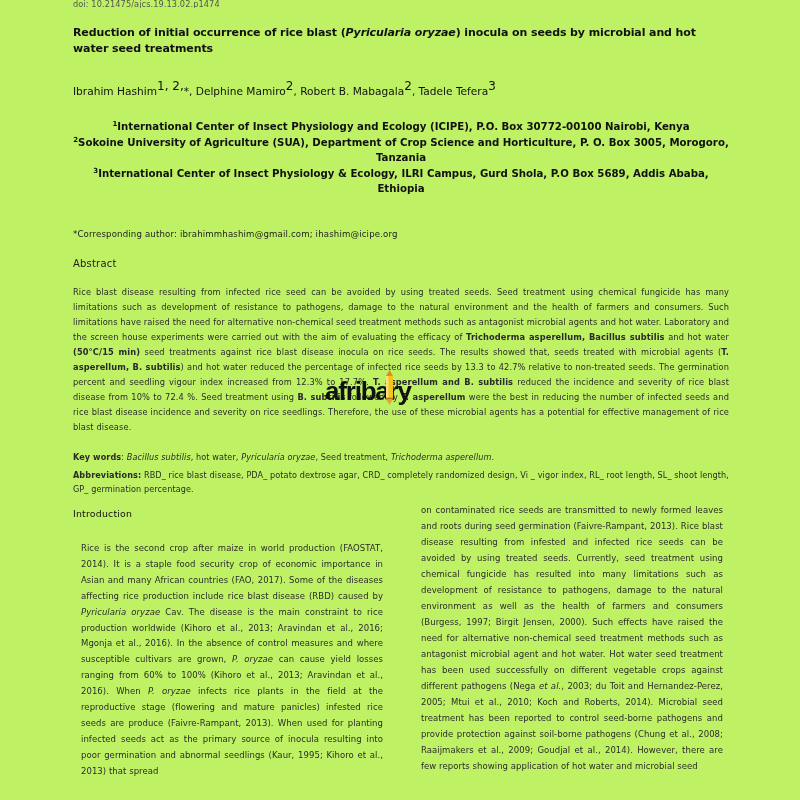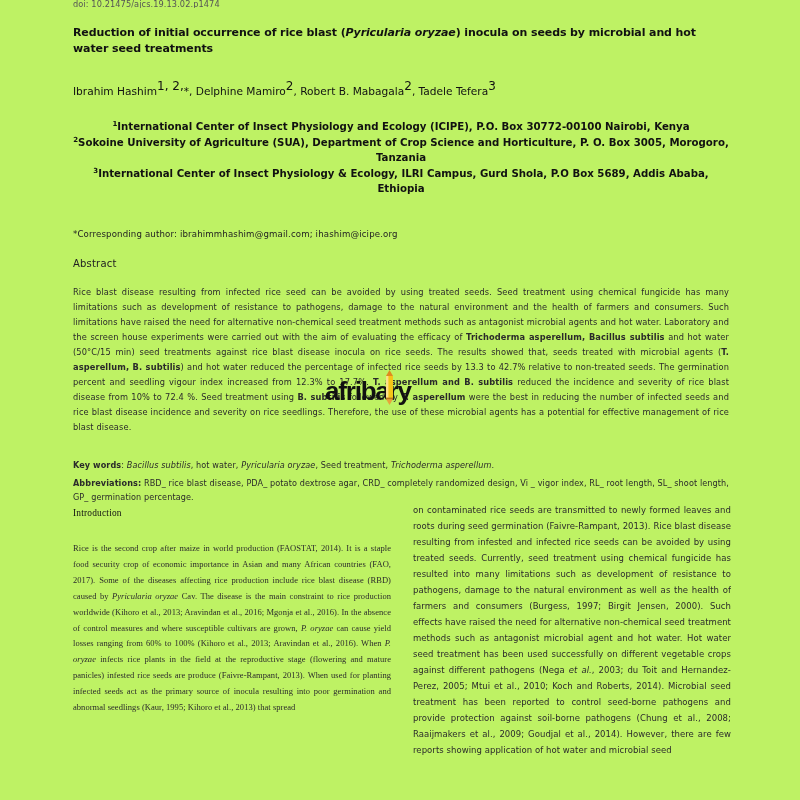--- a/index.html
+++ b/index.html
@@ -81,25 +81,25 @@
   }
 
   .abstract {
     margin-top: 16px;
     font-size: 8.25px;
     line-height: 1.82;
     text-align: justify;
     color: #2a2a2a;
     letter-spacing: 0.12px;
   }
-  .abstract b { font-weight: normal; }
+  .abstract b { font-weight: bold; }
   .abstract .bi { font-weight: bold; }
 
   .kw {
-    margin-top: 23px;
+    margin-top: 15px;
     font-size: 8.1px;
     line-height: 1.85;
     color: #2a2a2a;
     text-align: justify;
     letter-spacing: 0.1px;
   }
   .kw b { font-weight: bold; }
   .kw i { font-style: italic; }
   .kw-block { margin-top: 3px; }
 
@@ -116,31 +116,31 @@
     top: 0;
     width: 318px;
     font-size: 8.5px;
     line-height: 1.88;
     text-align: justify;
     color: #2b2b2b;
     letter-spacing: 0.05px;
     overflow: hidden;
     height: 296px;
   }
-  .col-left  { left: 0px; font-family: Liberation Serif, serif; }
+  .col-left  { left: 0px; }
   .col-right { left: 340px; }
 
   .sec-head {
     font-size: 9.4px;
     color: #111;
     margin-bottom: 18px;
     letter-spacing: 0.2px;
   }
   .col i { font-style: italic; }
-  .col p { margin: 0; }
+  .col p { margin: 8px; }
   .col-right .shift { margin-top: -2px; }
 
   
   .watermark {
     position: absolute;
     left: 325px;
     top: 374px;
     width: 212px;
     height: 34px;
     pointer-events: none;

